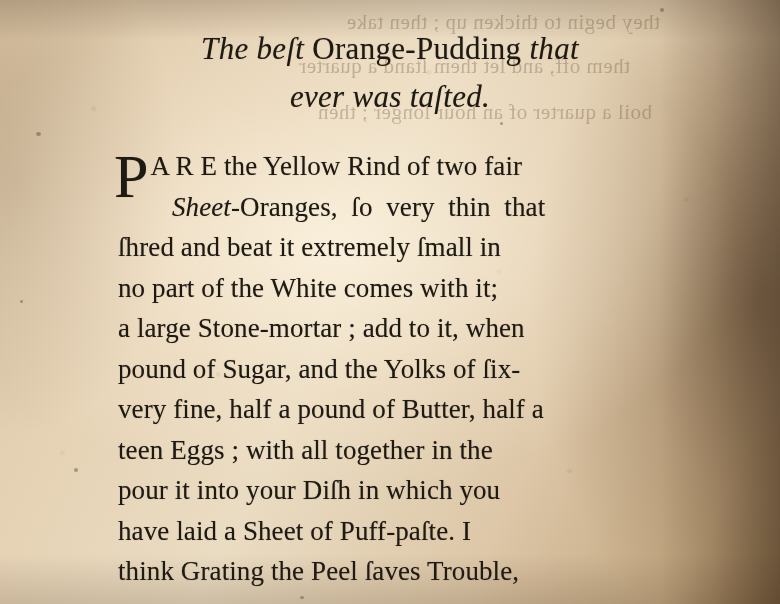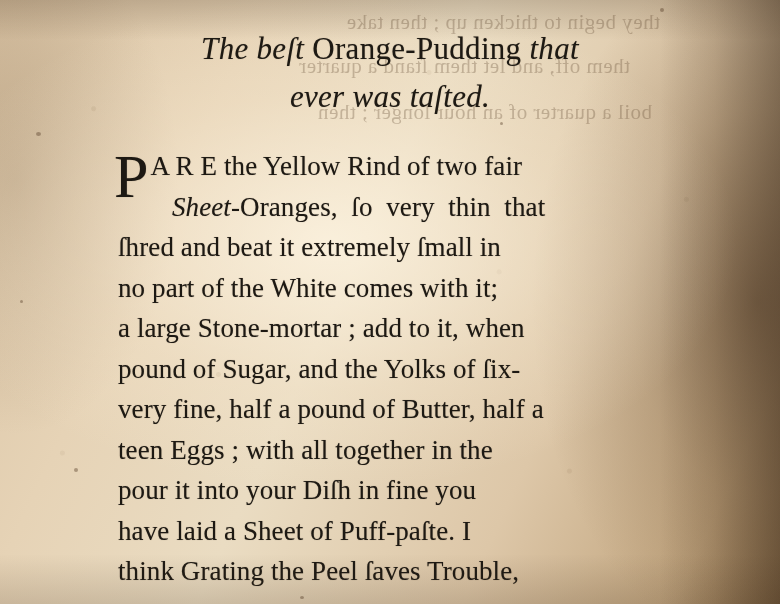--- a/index.html
+++ b/index.html
@@ -148,21 +148,21 @@
       <span class="ln firstline">A R E  the Yellow Rind of two fair</span>
       <span class="ln indent2 ital">
         <span class="ital">Sheet</span><span style="font-style:normal">-Oranges,&nbsp; ſo&nbsp; very&nbsp; thin&nbsp; that</span>
       </span>
       <span class="ln">ſhred  and  beat  it  extremely  ſmall  in</span>
       <span class="ln">no part of the White comes with it;</span>
       <span class="ln">a large Stone-mortar ; add to it,  when</span>
       <span class="ln">pound of Sugar, and the Yolks of ſix-</span>
       <span class="ln">very fine, half a pound of Butter, half a</span>
       <span class="ln">teen  Eggs ;   with  all  together  in  the</span>
-      <span class="ln">pour it into your Diſh in fine  you</span>
+      <span class="ln">pour it into your Diſh in which  you</span>
       <span class="ln">have  laid  a  Sheet  of  Puff-paſte.     I</span>
       <span class="ln">think Grating the Peel ſaves Trouble,</span>
 
     </div>
   </div>
 
   <div class="speck" style="left:36px;  top:132px; width:5px;  height:4px;"></div>
   <div class="speck" style="left:74px;  top:468px; width:4px;  height:4px;"></div>
   <div class="speck" style="left:20px;  top:300px; width:3px;  height:3px;"></div>
   <div class="speck" style="left:500px; top:122px; width:3px;  height:3px;"></div>

